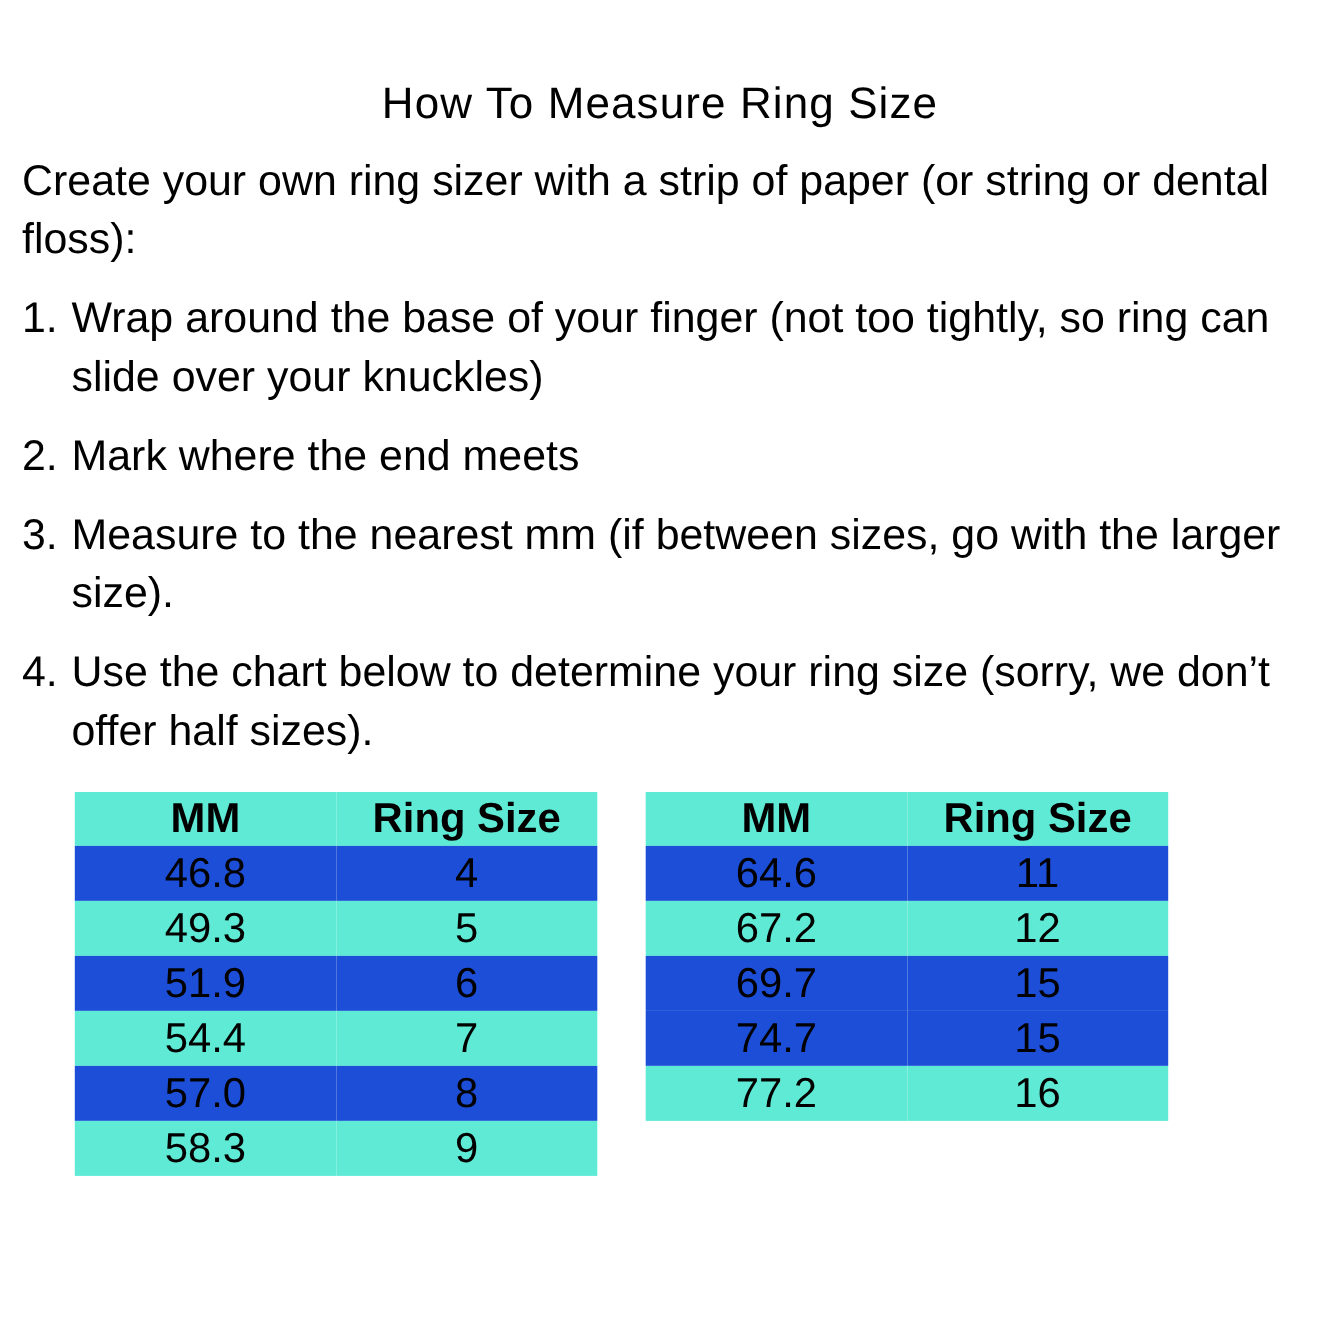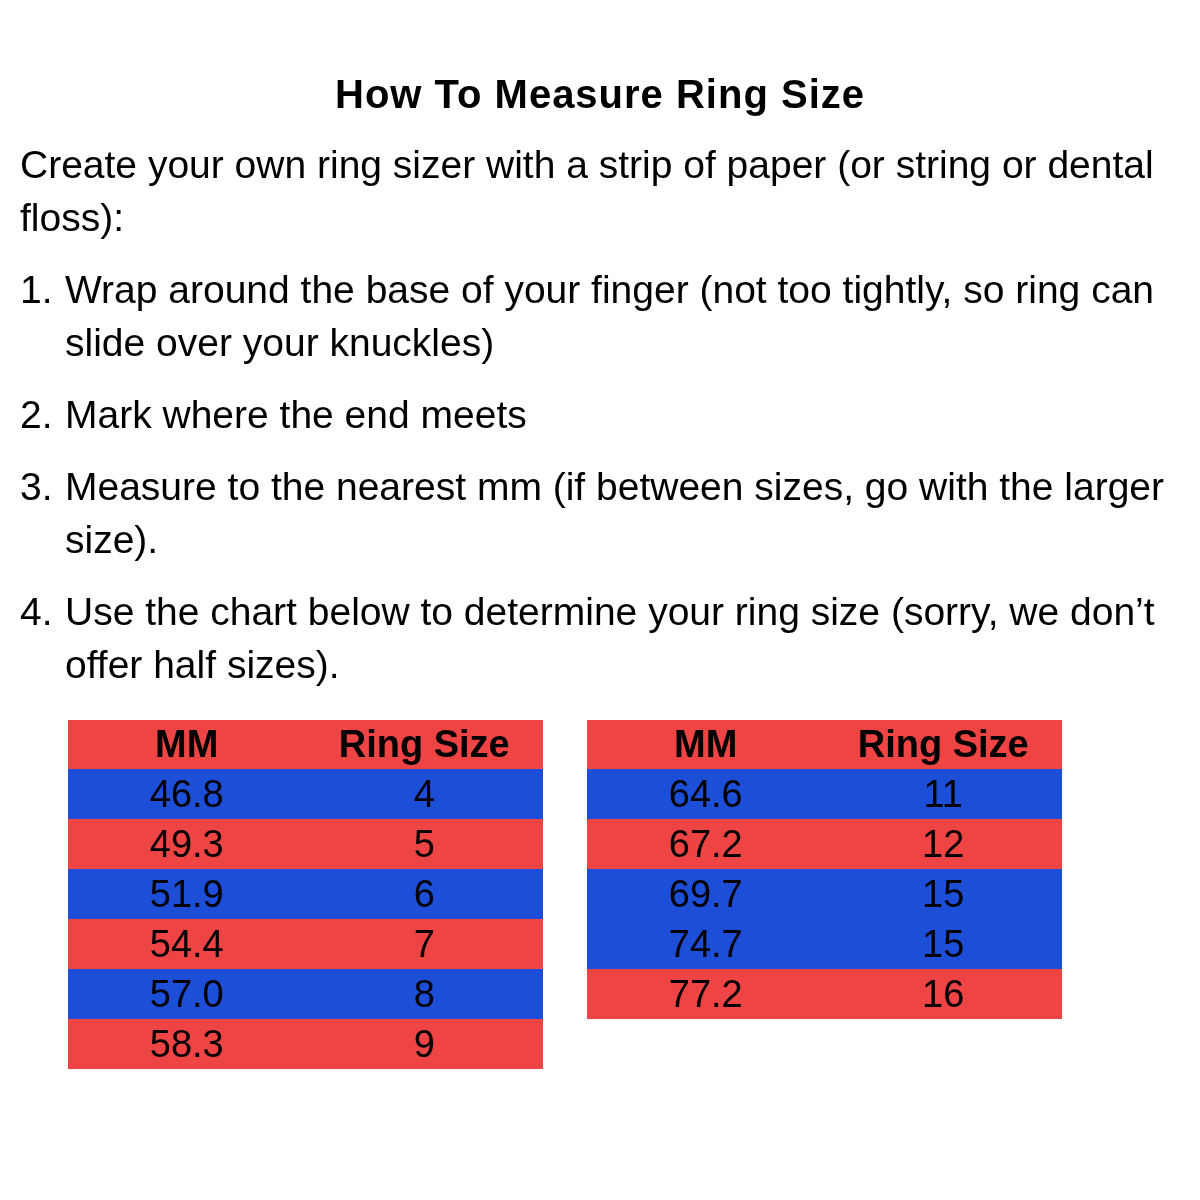--- a/index.html
+++ b/index.html
@@ -9,21 +9,21 @@
     height: 1200px;
     background: #ffffff;
     color: #000000;
     font-family: "Liberation Sans", sans-serif;
     overflow: hidden;
   }
   .title {
     margin-top: 70px;
     text-align: center;
     font-size: 40px;
-    font-weight: bold;
+    font-weight: normal;
     line-height: 48px;
     letter-spacing: 1px;
   }
   .intro {
     margin: 20px 15px 0 20px;
     font-size: 39px;
     line-height: 53px;
   }
   .steps { margin: 0 0 0 20px; }
   .step {
@@ -47,21 +47,21 @@
     font-size: 38px;
   }
   table.sizes th, table.sizes td {
     width: 50%;
     text-align: center;
     vertical-align: middle;
     padding: 0;
   }
   table.sizes th { height: 49px; font-weight: bold; }
   table.sizes td { height: 50px; font-weight: normal; }
-  tr.lav { background: #ef4444; margin-left: 45px; }
+  tr.lav { background: #5eead4; margin-left: 45px; }
   tr.plain { background: #1d4ed8; }
 </style>
 </head>
 <body>
 
 <div class="page">
 
   <div class="title">How To Measure Ring Size</div>
 
   <div class="intro">Create your own ring sizer with a strip of paper (or string or dental floss):</div>

